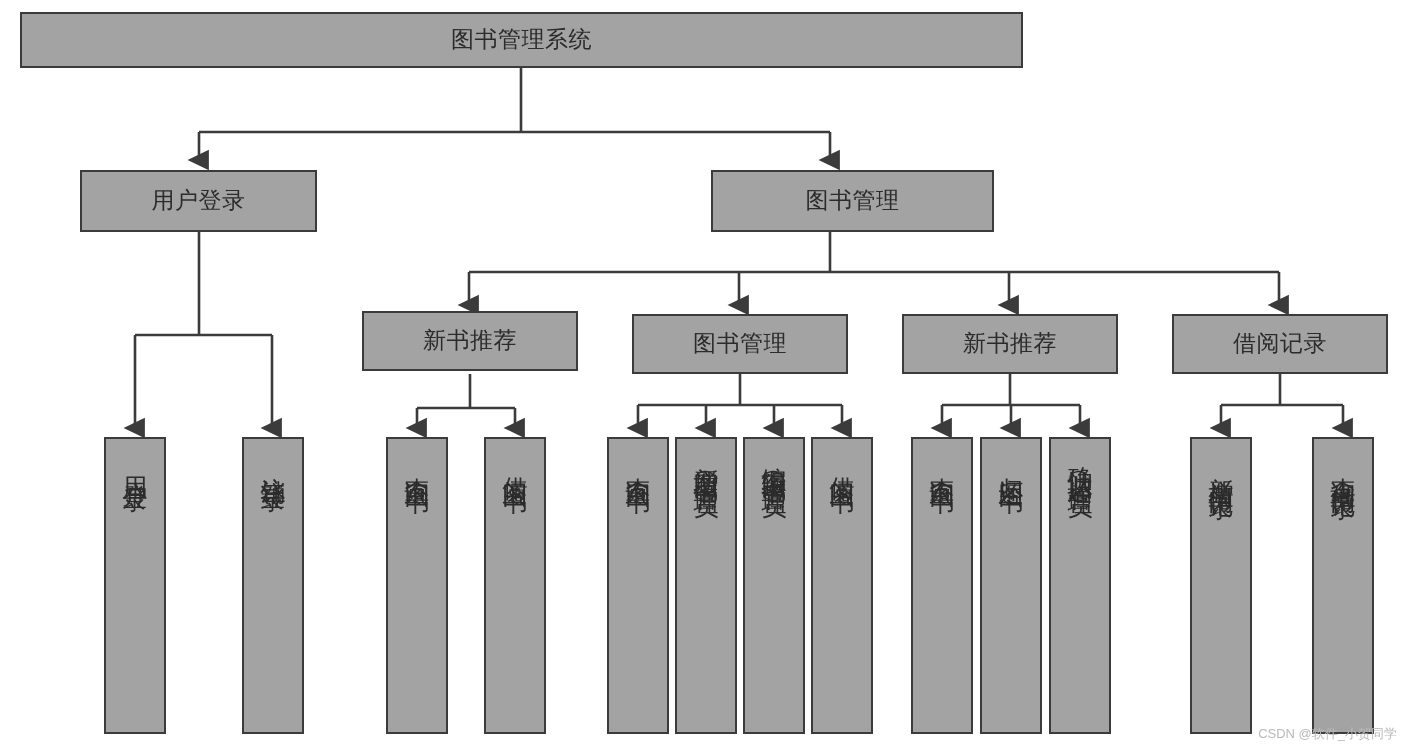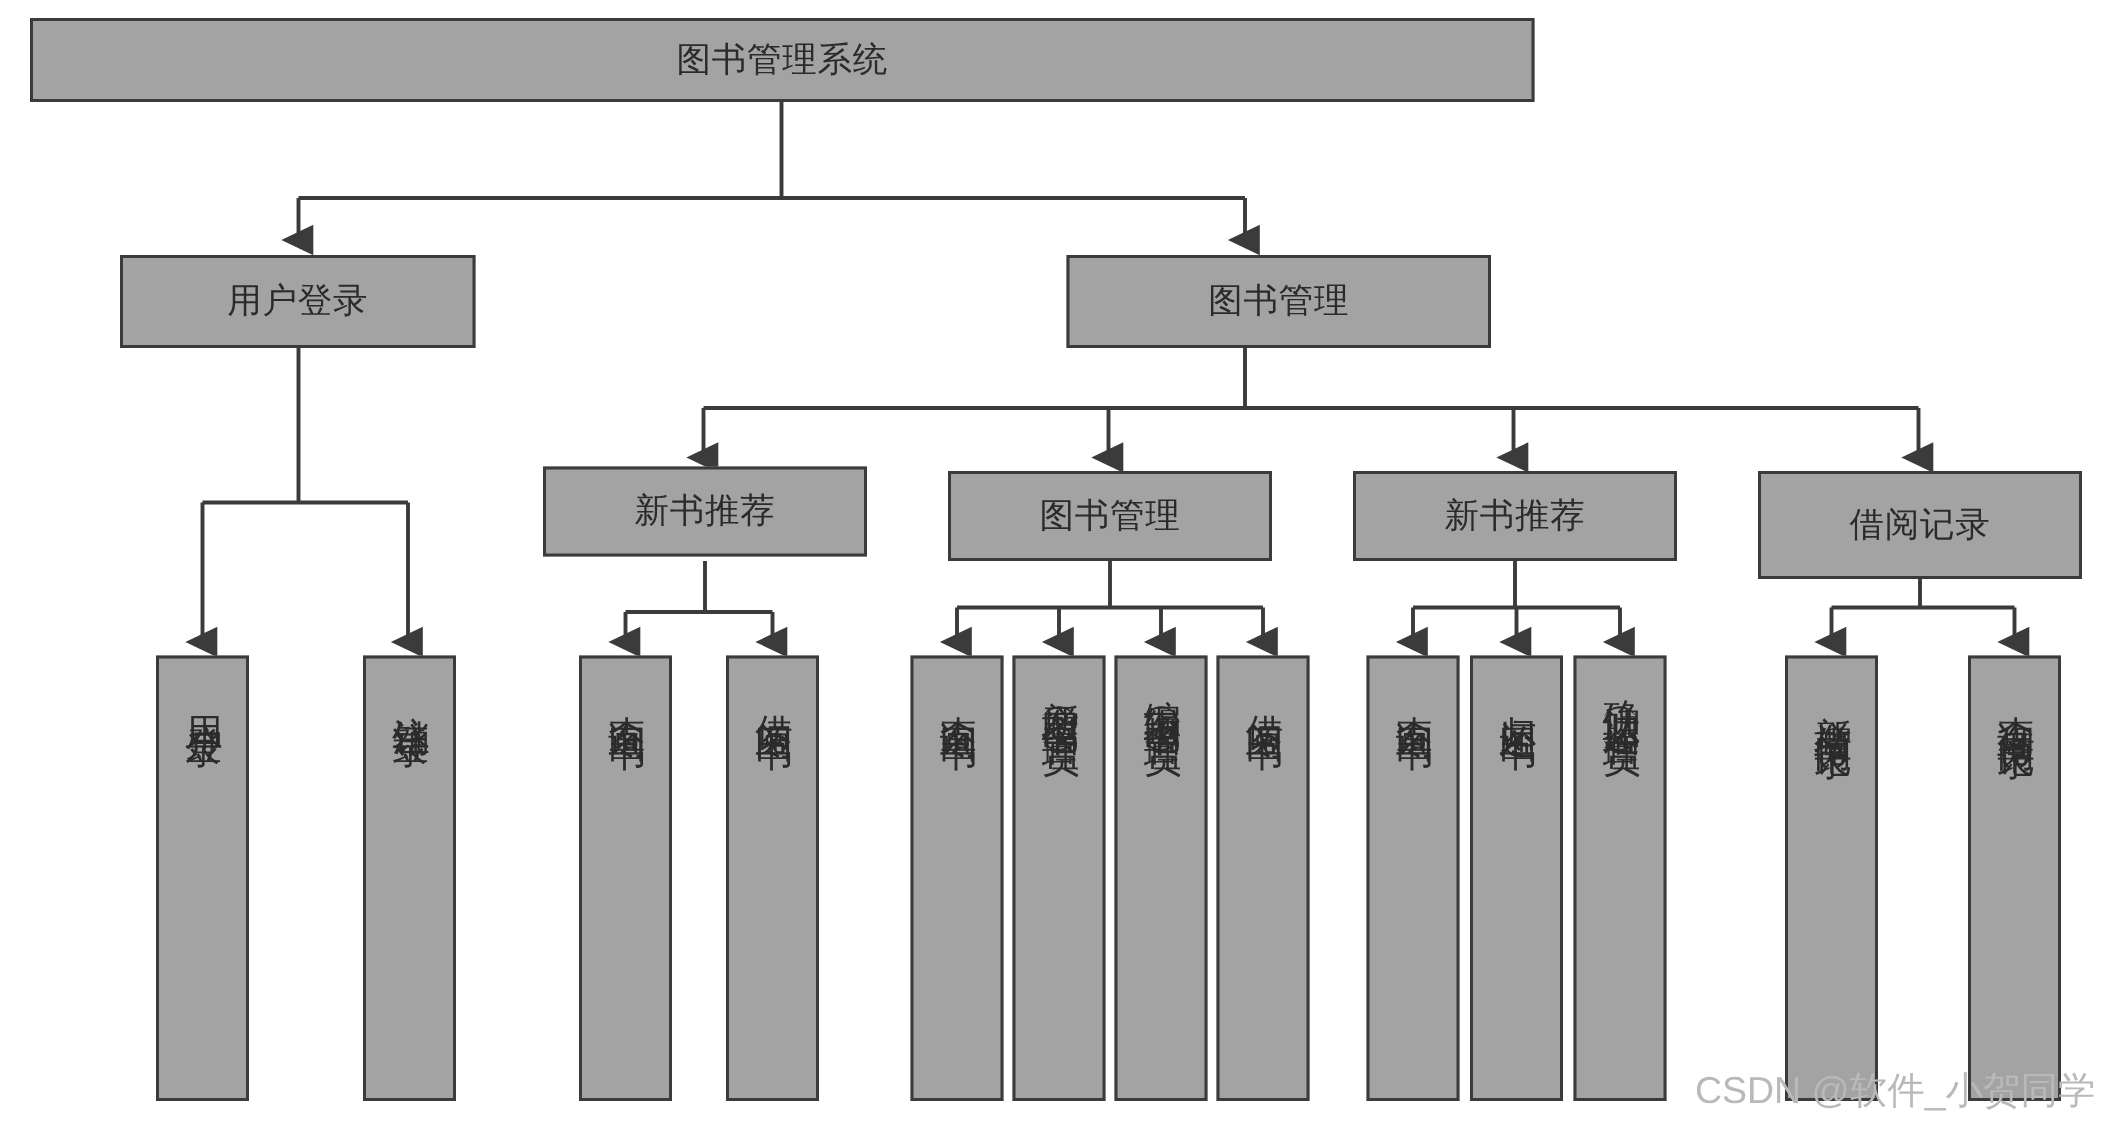--- a/index.html
+++ b/index.html
@@ -64,21 +64,21 @@
     max-height: 260px;
   }
   .node.vertical.tall-text .label {
     margin-top: 8px;
     max-height: 285px;
   }
   .watermark {
     position: absolute;
     right: 8px;
     bottom: 4px;
-    font-size: 25px;
+    font-size: 13px;
     color: #b9b9b9;
     white-space: nowrap;
     font-family: "Liberation Sans", "DejaVu Sans", sans-serif;
   }
 </style>
 </head>
 <body>
 
 <div id="diagram-root">
 
@@ -160,21 +160,21 @@
   </div>
 
   <div class="node horizontal" style="left:632px; top:314px; width:216px; height:60px;">
     <span class="label">图书管理</span>
   </div>
 
   <div class="node horizontal" style="left:902px; top:314px; width:216px; height:60px;">
     <span class="label">新书推荐</span>
   </div>
 
-  <div class="node horizontal" style="left:1172px; top:314px; width:216px; height:72px;">
+  <div class="node horizontal" style="left:1172px; top:314px; width:216px; height:60px;">
     <span class="label">借阅记录</span>
   </div>
 
   <div class="node vertical" style="left:386px; top:437px; width:62px; height:297px;">
     <span class="label">查询图书</span>
   </div>
 
   <div class="node vertical" style="left:484px; top:437px; width:62px; height:297px;">
     <span class="label">借阅图书</span>
   </div>

